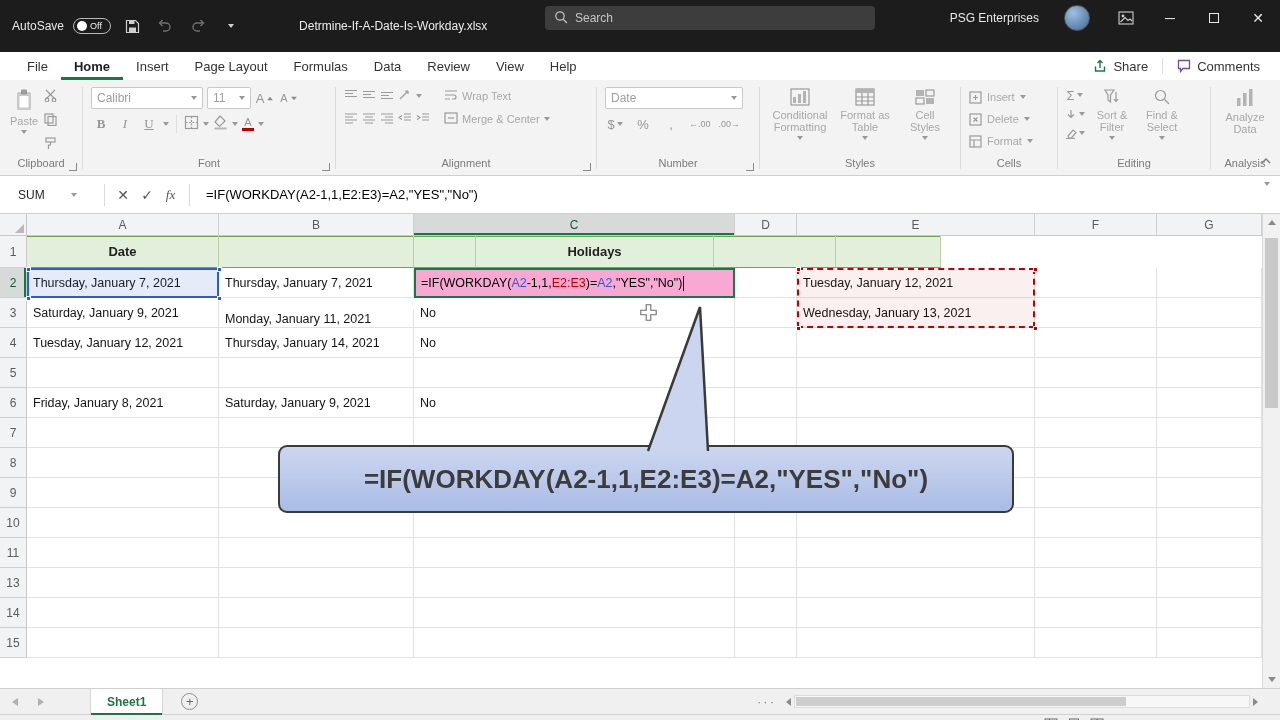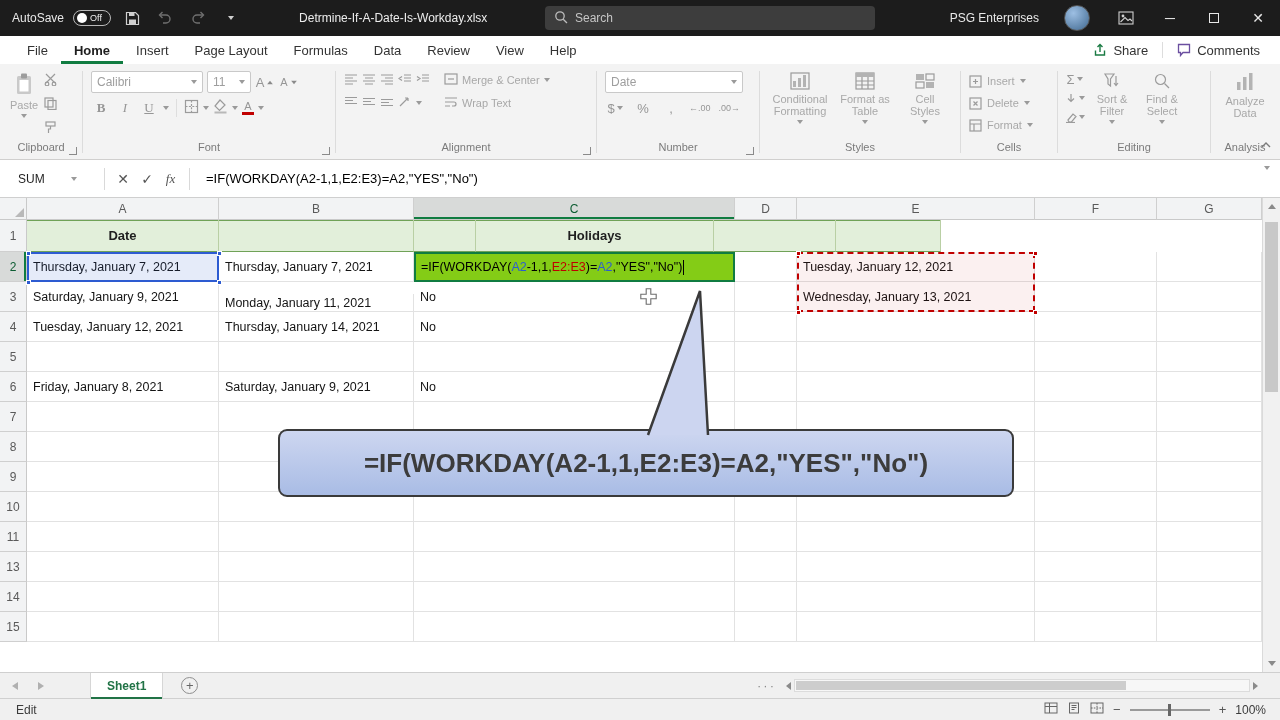--- a/index.html
+++ b/index.html
@@ -1,20 +1,20 @@
 <!DOCTYPE html>
 <html><head>
 <meta charset="utf-8">
 <style>
   *{box-sizing:border-box;margin:0;padding:0}
   html,body{width:1280px;height:720px;overflow:hidden}
   #app{position:relative;width:1280px;height:720px;background:#fff;font-family:"Liberation Sans","DejaVu Sans",sans-serif;cursor:default}
 
   
-  .titlebar{height:36px;background:#1c1c1c;position:relative;display:flex;align-items:center;color:#e8e8e8}
+  .titlebar{height:52px;background:#1c1c1c;position:relative;display:flex;align-items:center;color:#e8e8e8}
   .tb-left{display:flex;align-items:center;gap:9px;padding-left:12px;font-size:12px}
   .toggle{width:38px;height:16px;border:1px solid #b9b9b9;border-radius:9px;display:flex;align-items:center;padding:0 3px;gap:3px}
   .knob{width:10px;height:10px;border-radius:50%;background:#fff}
   .toggle span{font-size:9px;color:#eee}
   .qat{display:flex;align-items:center;justify-content:center;width:24px;height:26px}
   .tb-title{margin-left:56px;font-size:12px;color:#ededed;white-space:nowrap}
   .tb-search{position:absolute;left:545px;top:6px;width:330px;height:24px;background:#3d3d3d;border-radius:4px;display:flex;align-items:center;gap:7px;padding-left:9px;font-size:12px;color:#c6c6c6}
   .tb-right{position:absolute;right:0;top:0;height:36px;display:flex;align-items:center}
   .acct{font-size:12px;margin-right:25px;white-space:nowrap}
   .avatar{width:26px;height:26px;border-radius:50%;background:radial-gradient(circle at 35% 30%,#9dbfe3,#40688f);margin-right:14px;border:1px solid #555}
@@ -74,21 +74,21 @@
   .g-row{display:flex}
   .row-h{width:27px;background:#f2f3f4;border-right:1px solid #c9c9c9;border-bottom:1px solid #cfcfcf;display:flex;align-items:center;justify-content:center;font-size:12px;color:#5a5a5a}
   .row-h.hl{background:#d8dad9;box-shadow:inset -2px 0 0 #107c41;color:#0c5c32}
   .g-cell{border-right:1px solid #e2e2e2;border-bottom:1px solid #e2e2e2;display:flex;align-items:center;padding-left:6px;font-size:12.5px;color:#141414;white-space:nowrap;overflow:hidden;background:#fff}
   .g-cell.hdr1{background:#e2efda;border-right:1px solid #b9cfa4;border-bottom:1px solid #70a257;box-shadow:inset 0 1px 0 #70a257}
   .g-cell.hdr-text{justify-content:center;padding-left:0;font-weight:bold;font-size:13px;color:#1f1f1f}
   #overlays{position:absolute;left:0;top:0;right:0;bottom:0;z-index:3;pointer-events:none}
   .ov{position:absolute}
   .ov-blue{border:2px solid #2d5bd1;background:rgba(45,91,209,0.12)}
   .ov-red{border:2px dashed #c00000;background:rgba(192,0,0,0.06)}
-  .ov-green{border:2px solid #107c41;background:#84cc16;display:flex;align-items:center;padding-left:5px;font-size:12.5px;white-space:nowrap}
+  .ov-green{border:2px solid #107c41;background:#f9a8d4;display:flex;align-items:center;padding-left:5px;font-size:12.5px;white-space:nowrap}
   .hdl{position:absolute;width:5px;height:5px;border:1px solid #fff}
   .caret{display:inline-block;width:1px;height:15px;background:#000;margin-left:1px}
   .callout{position:absolute;left:278px;top:231px;width:736px;height:68px;border:2.5px solid #3a3a3a;border-radius:9px;background:linear-gradient(#cdd6f0,#a9bce5);display:flex;align-items:center;justify-content:center;font-size:26px;font-weight:bold;color:#3c3c3c;z-index:6;white-space:nowrap}
   .tail{position:absolute;left:600px;top:80px;z-index:6;pointer-events:none}
   .cursorx{position:absolute;left:640px;top:90px;z-index:5;pointer-events:none}
   .v-scroll{position:absolute;right:0;top:0;bottom:0;width:18px;background:#f1f1f1;border-left:1px solid #dadada;z-index:7}
   .sb-a{height:17px;display:flex;align-items:center;justify-content:center}
   .tri-u{width:0;height:0;border-left:4px solid transparent;border-right:4px solid transparent;border-bottom:5px solid #8a8a8a}
   .tri-dn{width:0;height:0;border-left:4px solid transparent;border-right:4px solid transparent;border-top:5px solid #8a8a8a}
   .v-thumb{position:absolute;left:2px;right:2px;top:24px;height:170px;background:#c8c8c8}
@@ -278,20 +278,40 @@
       </div>
       <div class="rg-label"><span>Font</span><span class="launcher"></span></div>
     </div>
     <div class="vsep"></div>
 
     <div class="rgroup" style="width:256px">
       <div class="rg-content">
         <div class="rows">
           <div class="r-row">
             <span><svg width="14" height="12" viewBox="0 0 14 12">
+                  <path d="M1 1.5h12M1 4.5h8M1 7.5h12" class="icn"></path>
+                </svg></span>
+            <span><svg width="14" height="12" viewBox="0 0 14 12">
+                  <path d="M1 2.5h12M1 5.5h8M1 8.5h12" class="icn"></path>
+                </svg></span>
+            <span><svg width="14" height="12" viewBox="0 0 14 12">
+                  <path d="M1 3.5h12M1 6.5h8M1 9.5h12" class="icn"></path>
+                </svg></span>
+            <span><svg width="14" height="13" viewBox="0 0 14 13">
+                  <path d="M2 11 L10 3 M10 3 l-3 0 M10 3 l0 3" class="icn"></path>
+                </svg></span>
+            <span class="tri-d"></span>
+            <span style="width:14px"></span>
+            <span><svg width="14" height="12" viewBox="0 0 14 12">
+                  <path d="M1 2h12 M1 6h9 a2 2 0 1 1 0 4 h-2 M1 10h5" class="icn"></path>
+                </svg></span>
+            <span class="lbl11">Wrap Text</span>
+          </div>
+          <div class="r-row">
+            <span><svg width="14" height="12" viewBox="0 0 14 12">
                   <path d="M1 2h12M1 5h8M1 8h12M1 11h8" class="icn"></path>
                 </svg></span>
             <span><svg width="14" height="12" viewBox="0 0 14 12">
                   <path d="M1 2h12M3 5h8M1 8h12M3 11h8" class="icn"></path>
                 </svg></span>
             <span><svg width="14" height="12" viewBox="0 0 14 12">
                   <path d="M1 2h12M5 5h8M1 8h12M5 11h8" class="icn"></path>
                 </svg></span>
             <span><svg width="14" height="12" viewBox="0 0 14 12">
                   <path d="M6 2h7M6 5h7M6 8h7M4 3.5 L1 5.5 L4 7.5" class="icn"></path>
@@ -299,40 +319,20 @@
             <span><svg width="14" height="12" viewBox="0 0 14 12">
                   <path d="M6 2h7M6 5h7M6 8h7M1 3.5 L4 5.5 L1 7.5" class="icn"></path>
                 </svg></span>
             <span style="width:6px"></span>
             <span><svg width="14" height="12" viewBox="0 0 14 12">
                   <rect x="1" y="1" width="12" height="10" class="icn"></rect>
                   <path d="M4 6h6" class="icn"></path>
                 </svg></span>
             <span class="lbl11">Merge &amp; Center</span>
             <span class="tri-d"></span>
-          </div>
-          <div class="r-row">
-            <span><svg width="14" height="12" viewBox="0 0 14 12">
-                  <path d="M1 1.5h12M1 4.5h8M1 7.5h12" class="icn"></path>
-                </svg></span>
-            <span><svg width="14" height="12" viewBox="0 0 14 12">
-                  <path d="M1 2.5h12M1 5.5h8M1 8.5h12" class="icn"></path>
-                </svg></span>
-            <span><svg width="14" height="12" viewBox="0 0 14 12">
-                  <path d="M1 3.5h12M1 6.5h8M1 9.5h12" class="icn"></path>
-                </svg></span>
-            <span><svg width="14" height="13" viewBox="0 0 14 13">
-                  <path d="M2 11 L10 3 M10 3 l-3 0 M10 3 l0 3" class="icn"></path>
-                </svg></span>
-            <span class="tri-d"></span>
-            <span style="width:14px"></span>
-            <span><svg width="14" height="12" viewBox="0 0 14 12">
-                  <path d="M1 2h12 M1 6h9 a2 2 0 1 1 0 4 h-2 M1 10h5" class="icn"></path>
-                </svg></span>
-            <span class="lbl11">Wrap Text</span>
           </div>
         </div>
       </div>
       <div class="rg-label"><span>Alignment</span><span class="launcher"></span></div>
     </div>
     <div class="vsep"></div>
 
     <div class="rgroup" style="width:158px">
       <div class="rg-content">
         <div class="rows">

